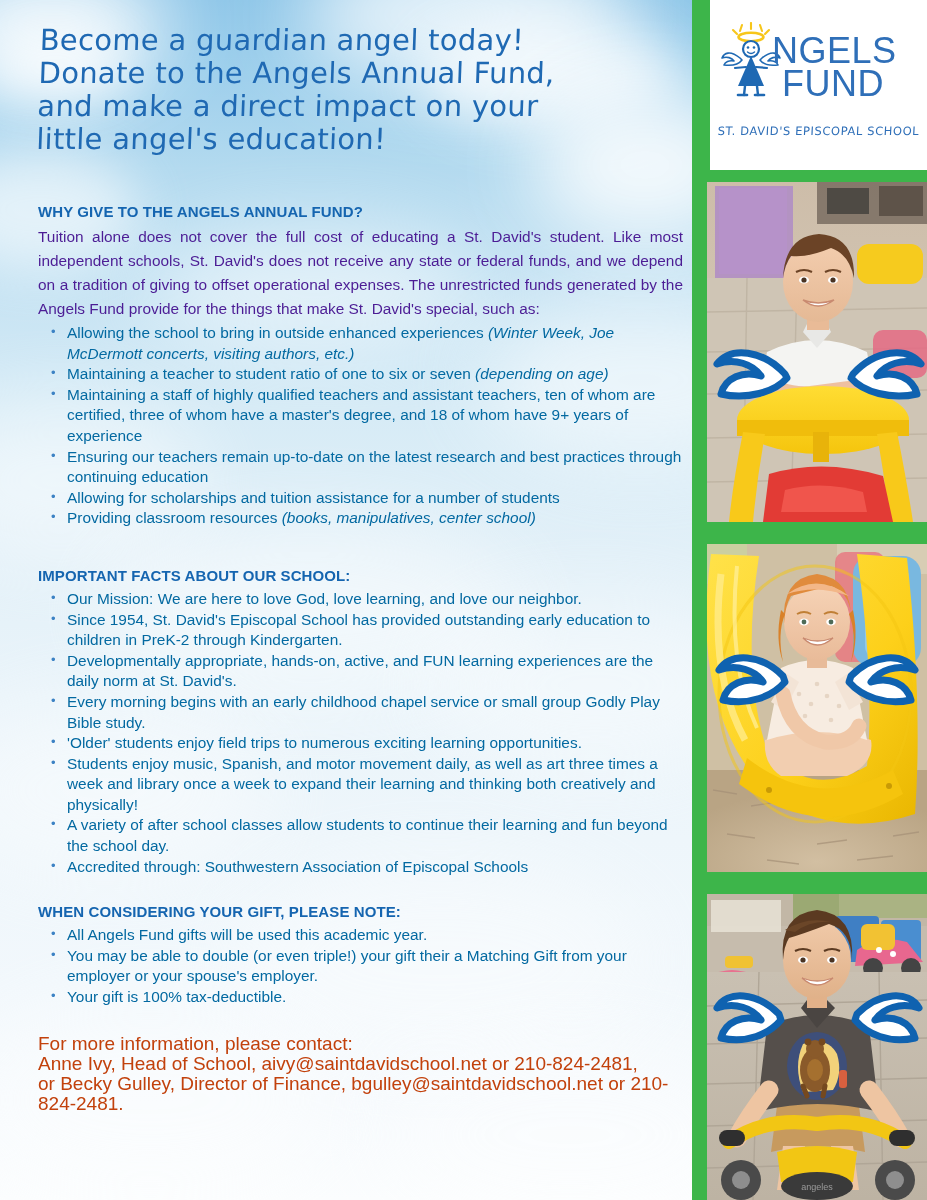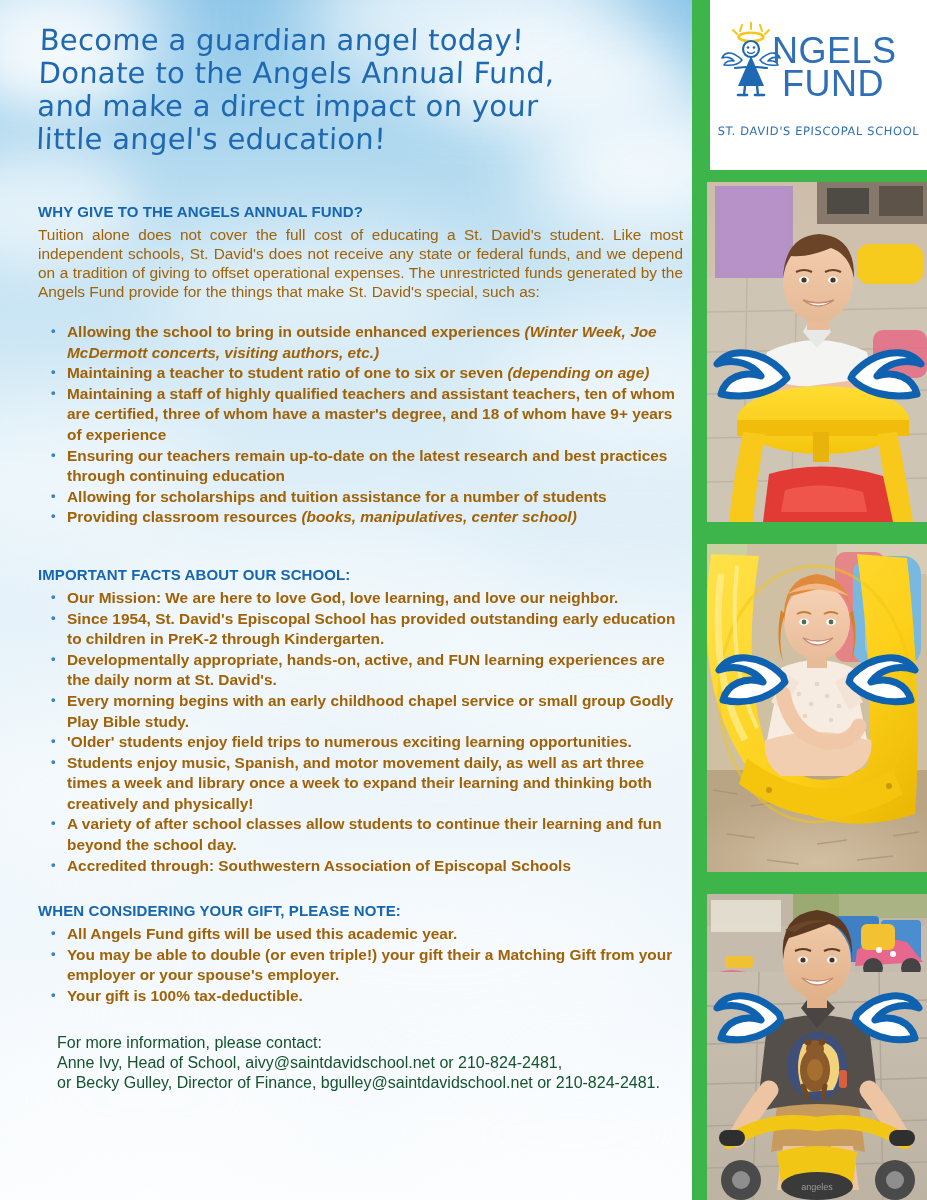--- a/index.html
+++ b/index.html
@@ -84,58 +84,56 @@
     font-family: "Liberation Sans", sans-serif;
     font-size: 15px;
     font-weight: bold;
     color: #1565b0;
     letter-spacing: 0.1px;
     margin-bottom: 5px;
   }
 
   p.intro {
     font-size: 15.4px;
-    line-height: 19px;
-    color: #a16207;
+    line-height: 24px;
+    color: #4c1d95;
     text-align: justify;
-    margin-bottom: 21px;
+    margin-bottom: 2px;
   }
 
   ul.blist {
     list-style: none;
     margin: 0 0 0 13px;
   }
   ul.blist li {
     position: relative;
     font-size: 15.4px;
     line-height: 20.6px;
-    color: #a16207;
+    color: #0369a1;
     padding-left: 16px;
     margin-bottom: 0px;
-    font-weight: bold;
   }
   ul.blist li::before {
     content: "\2022";
     position: absolute;
     left: 0;
     top: -1px;
     font-size: 13px;
     color: #3c82c4;
   }
   ul.blist li i { font-style: italic; }
 
   .gap-lg { height: 38px; }
   .gap-md { height: 26px; }
 
   .contact {
-    font-size: 16px;
+    font-size: 19px;
     line-height: 20px;
-    color: #14532d;
+    color: #c2410c;
     white-space: pre-line;
-    margin-left: 19px;
   }
 
   
   .rail-green {
     position: absolute;
     left: 692px; top: 0;
     width: 18px;
     height: 1200px;
     background: #3db54a;
   }

